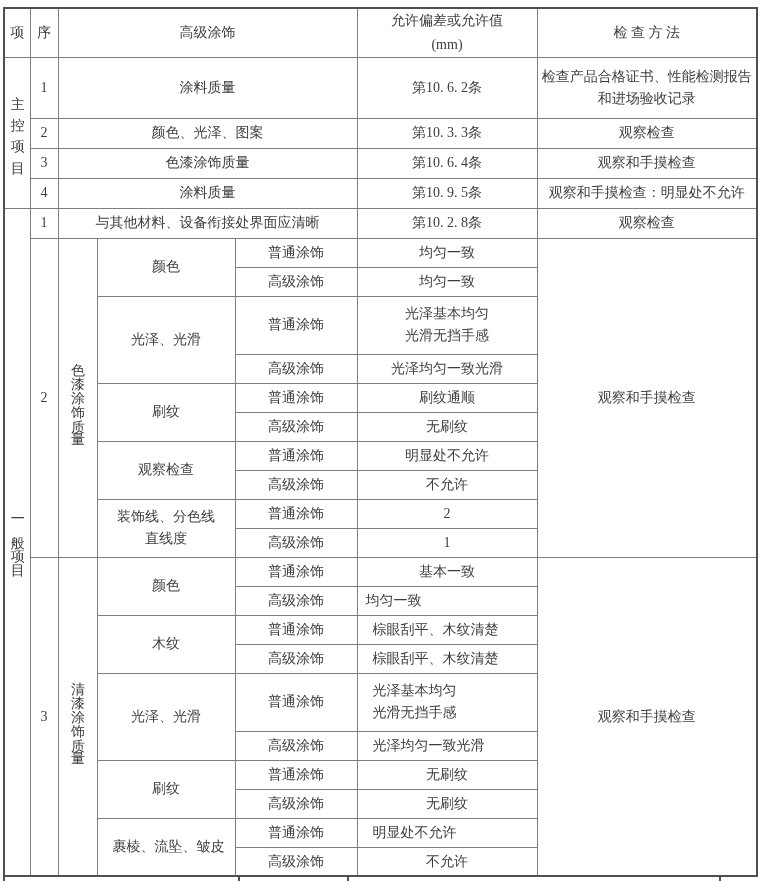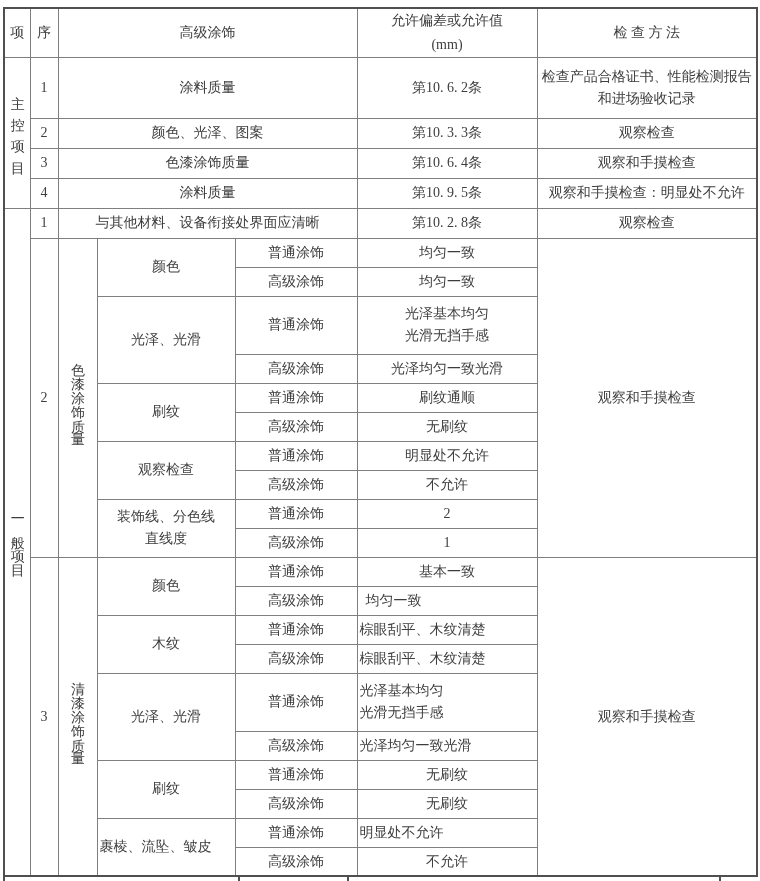--- a/index.html
+++ b/index.html
@@ -27,21 +27,21 @@
     font-size: 14px;
     line-height: 1.55;
     overflow: hidden;
   }
   tr.hdr  td { height: 49px; }
   tr.r61  td { height: 61px; }
   tr.r30  td { height: 30px; }
   tr.r29  td { height: 29px; }
   tr.r58  td { height: 58px; }
 
-  .left { text-align: left; padding-left: 2px; }
+  .left { text-align: left; padding-left: 15px; }
   .indent { text-align: left; padding-left: 8px; }
   .pre { white-space: pre-line; }
 
   .vlabel {
     display: inline-block;
     writing-mode: vertical-rl;
     text-orientation: upright;
     line-height: 1;
     font-size: 14px;
   }

